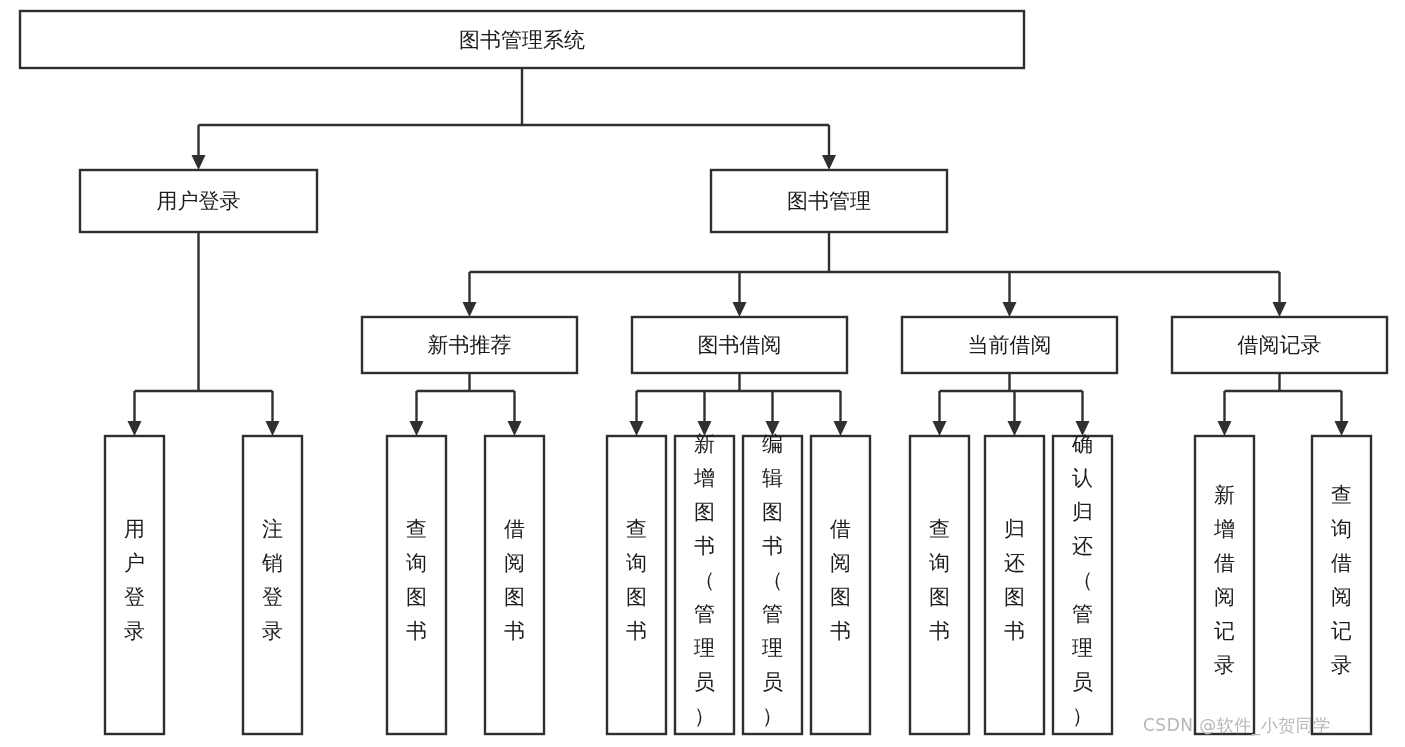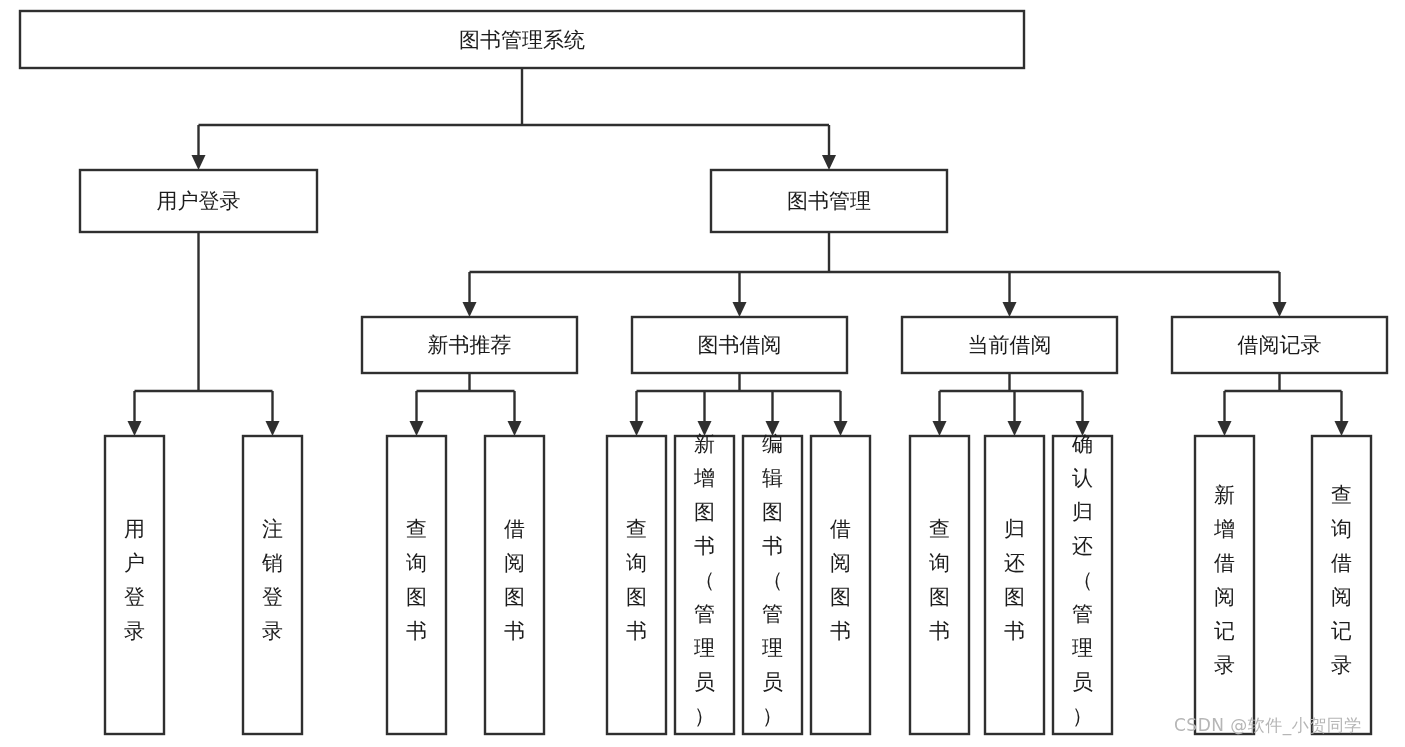--- a/index.html
+++ b/index.html
@@ -199,14 +199,14 @@
         <g>
           <rect x="1195" y="436" width="59" height="298" class="node-box"></rect>
           <text x="1224.5" y="502" class="node-label-vertical"><tspan x="1224.5" dy="0">新</tspan><tspan x="1224.5" dy="34">增</tspan><tspan x="1224.5" dy="34">借</tspan><tspan x="1224.5" dy="34">阅</tspan><tspan x="1224.5" dy="34">记</tspan><tspan x="1224.5" dy="34">录</tspan></text>
         </g>
         <g>
           <rect x="1312" y="436" width="59" height="298" class="node-box"></rect>
           <text x="1341.5" y="502" class="node-label-vertical"><tspan x="1341.5" dy="0">查</tspan><tspan x="1341.5" dy="34">询</tspan><tspan x="1341.5" dy="34">借</tspan><tspan x="1341.5" dy="34">阅</tspan><tspan x="1341.5" dy="34">记</tspan><tspan x="1341.5" dy="34">录</tspan></text>
         </g>
       </g>
   </svg>
-  <div class="watermark" style="left: 1174px; top: 714px;">CSDN @软件_小贺同学</div>
+  <div class="watermark" style="left: 1143px; top: 714px;">CSDN @软件_小贺同学</div>
 </div>
 
 </body></html>

